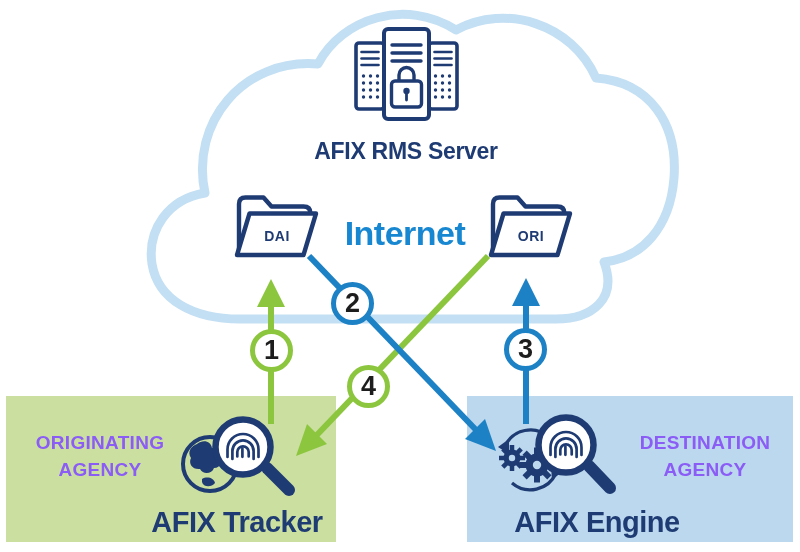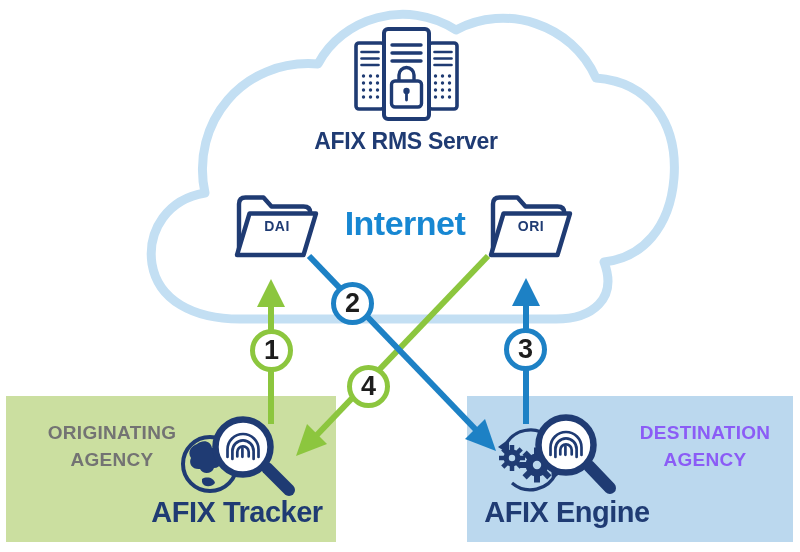--- a/index.html
+++ b/index.html
@@ -6,30 +6,30 @@
   .stage {
     position:relative; width:800px; height:552px; background:#ffffff;
     overflow:hidden;
     font-family:"Liberation Sans","DejaVu Sans",sans-serif;
   }
   .box { position:absolute; }
   .box-green { left:6px; top:396px; width:330px; height:146px; background:#CBDFA0; }
   .box-blue  { left:467px; top:396px; width:326px; height:146px; background:#BBD8EE; }
   svg.gfx { position:absolute; left:0; top:0; }
   .label { position:absolute; transform:translateX(-50%); text-align:center;
-           font-weight:bold; white-space:nowrap; line-height:1.1; }
+           font-weight:bold; white-space:nowrap; line-height:1.1;margin-top:10px; }
   .server-label   { left:406px; top:129px; font-size:23px; color:#1F3B73; letter-spacing:-0.3px; }
   .internet-label { left:405px; top:205px; font-size:34px; color:#1787D2; letter-spacing:-0.5px; }
   .folder-label   { top:219px; font-size:14px; color:#1F3B73; letter-spacing:0.5px; }
   .dai-label { left:277px; } .ori-label { left:531px;text-align:right; }
   .agency-label { line-height:27px; font-size:19px; letter-spacing:0.3px; }
-  .orig-label { left:112px; top:419px; color:#737373;text-align:center; }
+  .orig-label { left:100px; top:419px; color:#8b5cf6;text-align:center; }
   .dest-label { left:705px; top:419px; color:#8b5cf6; }
   .product-label { top:497px; font-size:29px; color:#1F3B73; letter-spacing:-0.5px; }
-  .tracker-product { left:237px; } .engine-product { left:567px; }
+  .tracker-product { left:237px; } .engine-product { left:597px; }
   .badge { position:absolute; box-sizing:border-box; width:43px; height:43px;
            border-radius:50%; background:#fff; border:5px solid #8CC63E;
            display:flex; align-items:center; justify-content:center;
            font-size:27px; font-weight:bold; color:#1D1D1D; }
   .badge.blue { border-color:#1D81C5; }
   .badge-1 { left:250px; top:329px; }
   .badge-2 { left:331px; top:282px; border-color:#1D81C5; }
   .badge-3 { left:504px; top:328px; border-color:#1D81C5; }
   .badge-4 { left:347px; top:365px; }
 </style>

